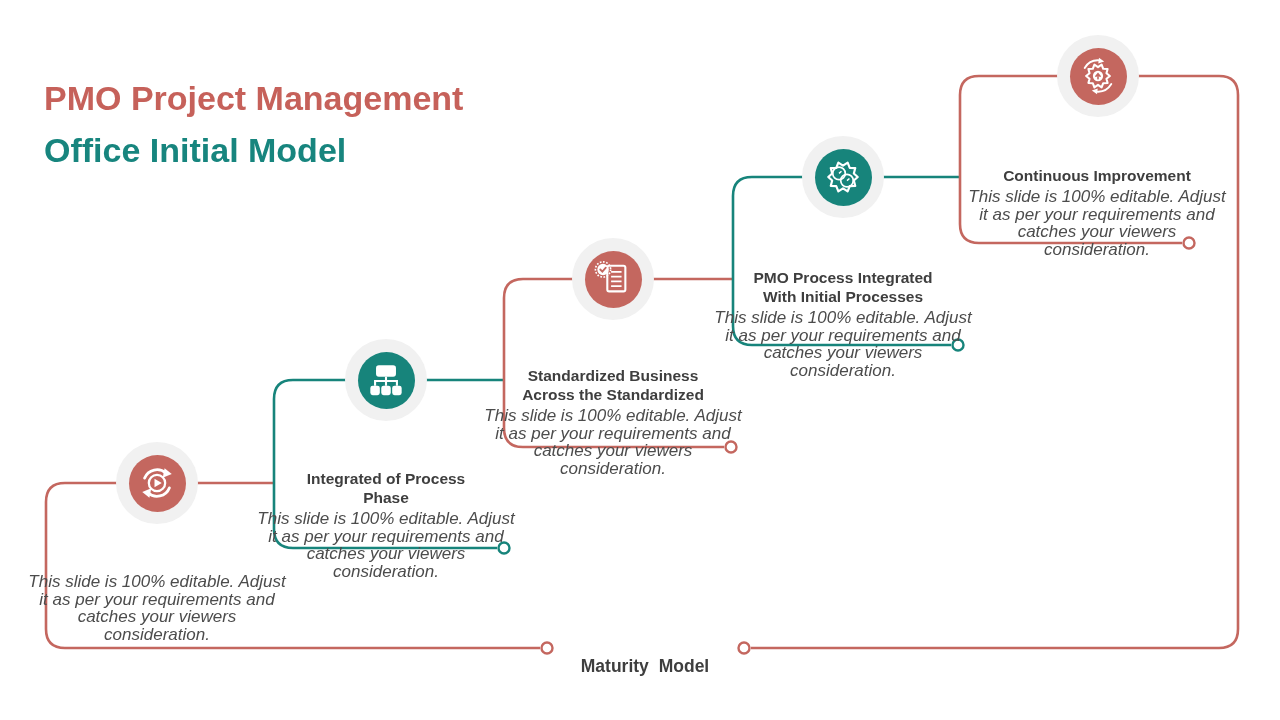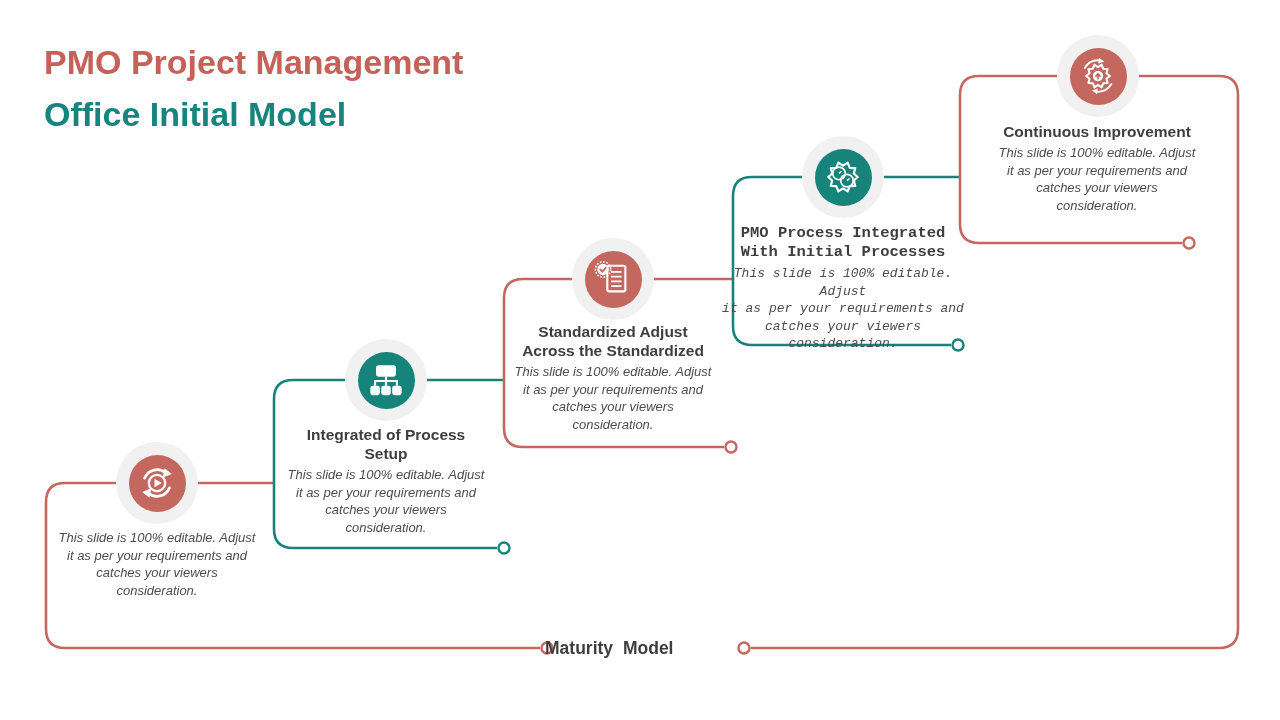--- a/index.html
+++ b/index.html
@@ -7,31 +7,31 @@
     position:relative;width:1280px;height:720px;overflow:hidden;background:#fff;
     font-family:"Liberation Sans","DejaVu Sans",sans-serif;
   }
   svg.connectors{position:absolute;left:0;top:0;z-index:1;}
   .stroke-coral{stroke:var(--coral);}
   .stroke-teal{stroke:var(--teal);}
   .conn-path{fill:none;stroke-width:2.6px;}
   .end-dot{fill:#fff;stroke-width:2.4px;}
   .main-title{position:absolute;left:44px;top:36px;z-index:3;font-weight:bold;
     font-size:34px;line-height:52px;letter-spacing:0px;}
-  .main-title .t1{color:var(--title-coral);}
+  .main-title .t1{color:var(--title-coral);margin-top:36px;}
   .main-title .t2{color:var(--title-teal);}
   .icon-wrap{position:absolute;width:82px;height:82px;border-radius:50%;
     background:var(--icon-bg);z-index:2;display:flex;align-items:center;justify-content:center;}
   .icon-circle{width:57px;height:57px;border-radius:50%;display:flex;align-items:center;justify-content:center;}
   .coral-bg{background:var(--coral);}
   .teal-bg{background:var(--teal);}
-  .stage-text{position:absolute;width:260px;text-align:center;z-index:3;}
+  .stage-text{position:absolute;width:260px;text-align:center;z-index:3;margin-top:44px;}
   .stage-title{font-weight:bold;font-size:15.5px;line-height:19px;color:var(--heading-text);}
-  .stage-desc{margin-top:3px;font-style:italic;font-size:13px;line-height:17.5px;color:var(--body-text);}
-  .baseline-label{position:absolute;left:545px;top:638px;width:200px;
+  .stage-desc{margin-top:3px;font-style:italic;font-size:17px;line-height:17.5px;color:var(--body-text);}
+  .baseline-label{position:absolute;left:545px;top:656px;width:200px;text-align:center;
     font-weight:bold;font-size:17.5px;color:var(--heading-text);word-spacing:5px;z-index:3;}
   .wstroke{stroke:#fff;fill:none;}
   .wfill{fill:#fff;}
 </style>
 </head>
 <body>
 
 <div class="slide">
 
   <svg class="connectors" width="1280" height="720" viewBox="0 0 1280 720">
@@ -87,21 +87,21 @@
         <rect class="wfill" x="-10.5" y="-15.5" width="21" height="12" rx="3"></rect>
         <rect class="wfill" x="-16.5" y="6" width="10" height="10" rx="2.5"></rect>
         <rect class="wfill" x="-5" y="6" width="10" height="10" rx="2.5"></rect>
         <rect class="wfill" x="6.5" y="6" width="10" height="10" rx="2.5"></rect>
       </svg>
     </div>
   </div>
   <div class="stage-text" style="left:256px;top:425px;">
     <div class="stage-title">
       <div>Integrated of Process</div>
-      <div>Setup</div>
+      <div>Phase</div>
     </div>
     <div class="stage-desc">
       <div>This slide is 100% editable. Adjust</div>
       <div>it as per your requirements and</div>
       <div>catches your viewers</div>
       <div>consideration.</div>
     </div>
   </div>
 
   <div class="icon-wrap" style="left:572px;top:238px;">
@@ -110,42 +110,42 @@
         <rect class="wstroke" stroke-width="2.2" x="-6" y="-14" width="19" height="27" rx="2"></rect>
         <path class="wstroke" stroke-width="1.8" d="M -2,-7.5 H 9 M -2,-2.5 H 9 M -2,2.5 H 9 M -2,7.5 H 9"></path>
         <circle class="wstroke" stroke-width="1.7" stroke-dasharray="1.8 1.6" cx="-10.5" cy="-10" r="8"></circle>
         <circle class="wfill" cx="-10.5" cy="-10" r="6"></circle>
         <path fill="none" stroke="var(--coral)" stroke-width="1.9" stroke-linecap="round" d="M -13.4,-10 L -11.2,-7.8 L -7.6,-12"></path>
       </svg>
     </div>
   </div>
   <div class="stage-text" style="left:483px;top:322px;">
     <div class="stage-title">
-      <div>Standardized Adjust</div>
+      <div>Standardized Business</div>
       <div>Across the Standardized</div>
     </div>
     <div class="stage-desc">
       <div>This slide is 100% editable. Adjust</div>
       <div>it as per your requirements and</div>
       <div>catches your viewers</div>
       <div>consideration.</div>
     </div>
   </div>
 
   <div class="icon-wrap" style="left:802px;top:136px;">
     <div class="icon-circle teal-bg">
       <svg width="38" height="38" viewBox="-20 -20 40 40">
         <path class="wstroke" stroke-width="2.3" stroke-linejoin="round" d="M 15.5,0 L 11.4,3.7 L 12.9,9.4 L 7.1,9.7 L 4.9,15.2 L 0,12 L -4.9,15.2 L -7.1,9.7 L -12.9,9.4 L -11.4,3.7 L -15.5,0 L -11.4,-3.7 L -12.9,-9.4 L -7.1,-9.7 L -4.9,-15.2 L 0,-12 L 4.9,-15.2 L 7.1,-9.7 L 12.9,-9.4 L 11.4,-3.7 Z"></path>
         <circle class="wstroke" stroke-width="1.8" cx="-4.2" cy="-3.8" r="6.6"></circle>
         <circle class="wstroke" stroke-width="1.8" cx="4.2" cy="3.8" r="6.6"></circle>
         <path class="wstroke" stroke-width="1.5" d="M -4.2,-3.8 L -1.6,-6 M 4.2,3.8 L 6.8,1.6"></path>
       </svg>
     </div>
   </div>
-  <div class="stage-text" style="left:713px;top:224px;font-family:Liberation Mono, monospace;">
+  <div class="stage-text" style="left:713px;top:224px;">
     <div class="stage-title">
       <div>PMO Process Integrated</div>
       <div>With Initial Processes</div>
     </div>
     <div class="stage-desc">
       <div>This slide is 100% editable. Adjust</div>
       <div>it as per your requirements and</div>
       <div>catches your viewers</div>
       <div>consideration.</div>
     </div>

